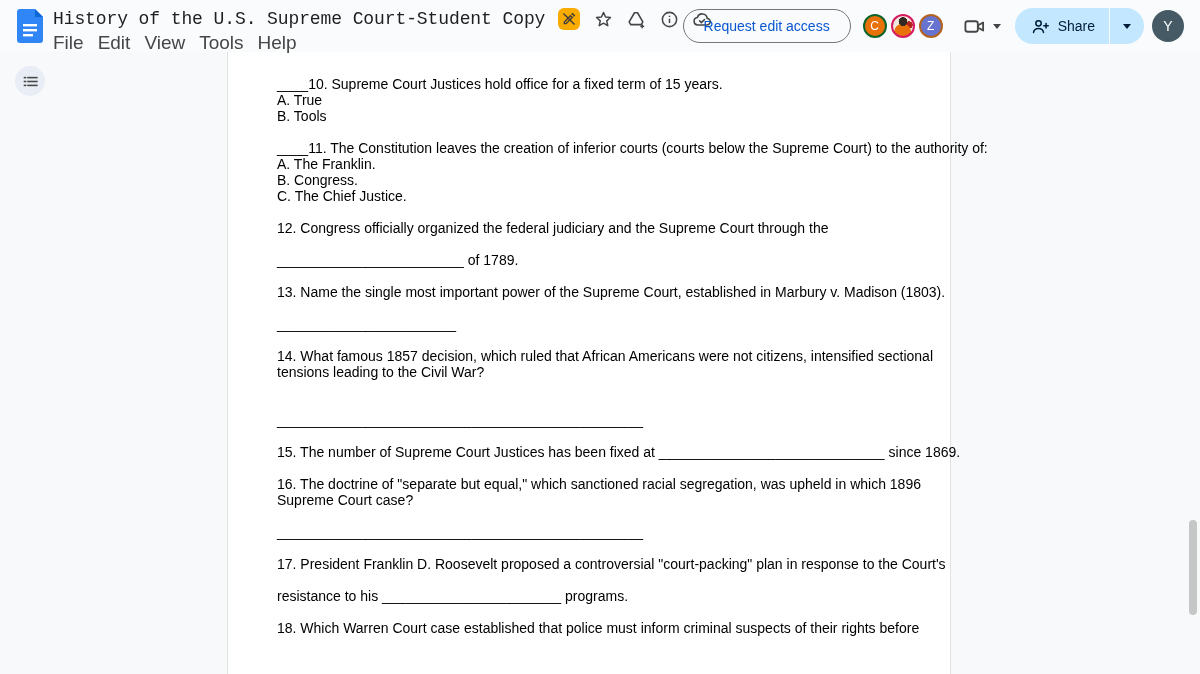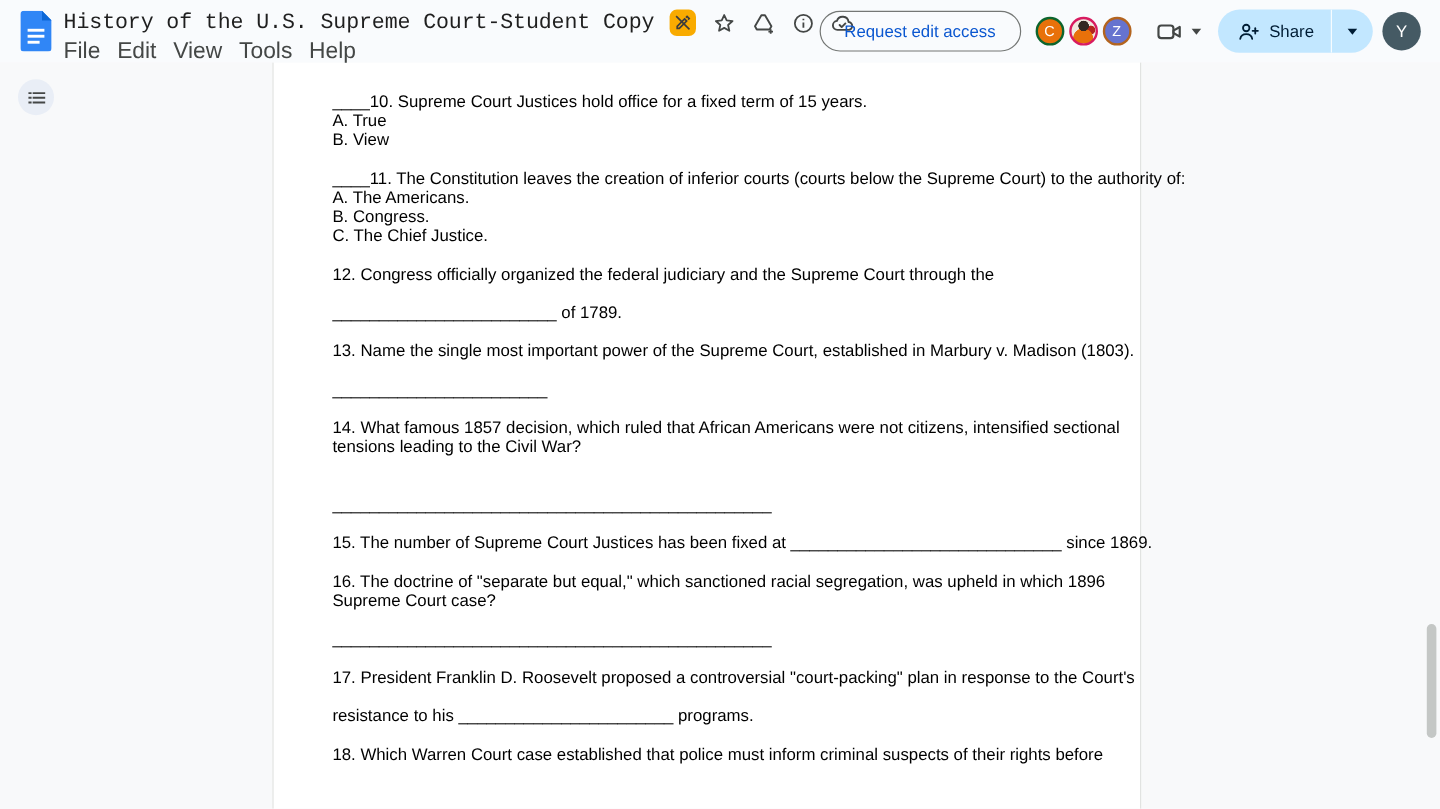--- a/index.html
+++ b/index.html
@@ -152,24 +152,24 @@
           <line x1="8.5" y1="12" x2="21" y2="12"></line>
         <line x1="3.5" y1="17.5" x2="5" y2="17.5"></line>
           <line x1="8.5" y1="17.5" x2="21" y2="17.5"></line>
       </svg>
     </div>
 
     <div class="page">
       <div class="doc-text">
           <p class="doc-line">____10. Supreme Court Justices hold office for a fixed term of 15 years.</p>
           <p class="doc-line">A. True</p>
-          <p class="doc-line">B. View</p>
+          <p class="doc-line">B. Tools</p>
           <p class="doc-line"></p>
           <p class="doc-line">____11. The Constitution leaves the creation of inferior courts (courts below the Supreme Court) to the authority of:</p>
-          <p class="doc-line">A. The Americans.</p>
+          <p class="doc-line">A. The Franklin.</p>
           <p class="doc-line">B. Congress.</p>
           <p class="doc-line">C. The Chief Justice.</p>
           <p class="doc-line"></p>
           <p class="doc-line">12. Congress officially organized the federal judiciary and the Supreme Court through the</p>
           <p class="doc-line"></p>
           <p class="doc-line">________________________ of 1789.</p>
           <p class="doc-line"></p>
           <p class="doc-line">13. Name the single most important power of the Supreme Court, established in Marbury v. Madison (1803).</p>
           <p class="doc-line"></p>
           <p class="doc-line">_______________________</p>

